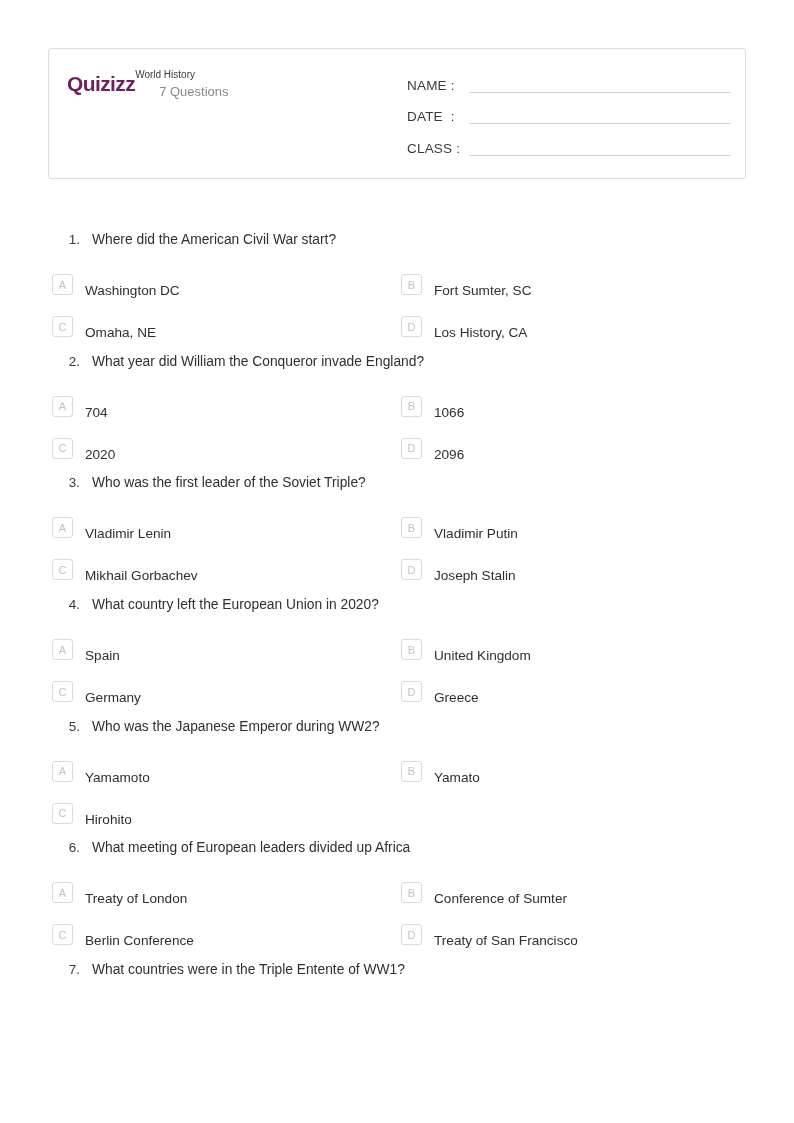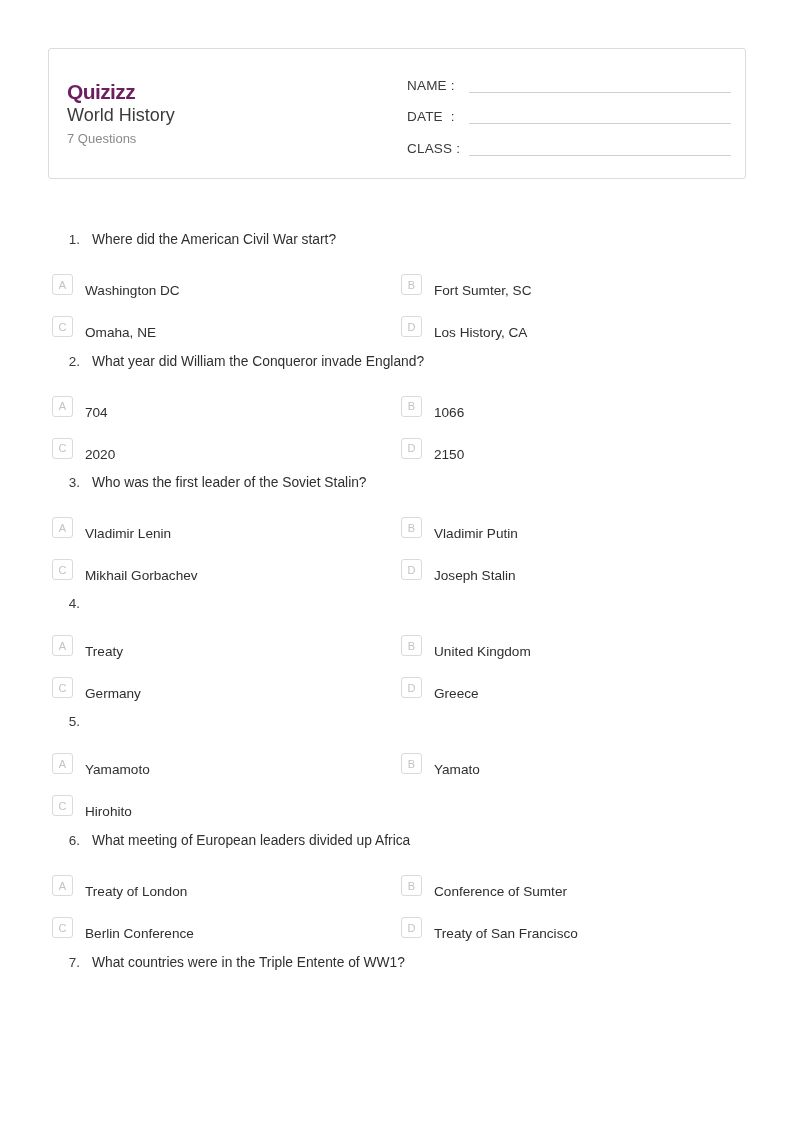--- a/index.html
+++ b/index.html
@@ -26,43 +26,44 @@
     border: 1px solid #dcdcdc;
     border-radius: 3px;
     height: 131px;
     display: flex;
     padding: 0;
   }
   .header-left {
     width: 358px;
     padding: 18px 0 16px 18px;
     display: flex;
-    flex-direction: column;
-    justify-content: center;
+    flex-direction: row;
+    justify-content: flex-start;
   }
   .logo {
     font-size: 21px;
     font-weight: bold;
     color: #6c1e5f;
     letter-spacing: -0.6px;
     line-height: 1;
     padding-top: 6px;
   }
   .title-block {
     padding-bottom: 6px;
   }
   .doc-title {
-    font-size: 18px;
+    font-size: 10px;
     color: #3b3b3b;
     line-height: 1.5;
   }
   .doc-sub {
     font-size: 13px;
     color: #8a8a8a;
     line-height: 1.5;
+    margin-left: 24px;
   }
   .header-right {
     flex: 1;
     padding: 22px 14px 18px 0;
     display: flex;
     flex-direction: column;
     justify-content: center;
     gap: 14.5px;
   }
   .field-row {
@@ -205,28 +206,28 @@
           <div class="option">
             <div class="opt-box">B</div>
             <div class="opt-text">1066</div>
           </div>
           <div class="option">
             <div class="opt-box">C</div>
             <div class="opt-text">2020</div>
           </div>
           <div class="option">
             <div class="opt-box">D</div>
-            <div class="opt-text">2150</div>
+            <div class="opt-text">2096</div>
           </div>
         </div>
       </div>
       <div class="question">
         <div class="q-head">
           <div class="q-num">3.</div>
-          <div class="q-text">Who was the first leader of the Soviet Stalin?</div>
+          <div class="q-text">Who was the first leader of the Soviet Triple?</div>
         </div>
         <div class="options">
           <div class="option">
             <div class="opt-box">A</div>
             <div class="opt-text">Vladimir Lenin</div>
           </div>
           <div class="option">
             <div class="opt-box">B</div>
             <div class="opt-text">Vladimir Putin</div>
           </div>
@@ -236,43 +237,45 @@
           </div>
           <div class="option">
             <div class="opt-box">D</div>
             <div class="opt-text">Joseph Stalin</div>
           </div>
         </div>
       </div>
       <div class="question">
         <div class="q-head">
           <div class="q-num">4.</div>
-        </div>
-        <div class="options">
-          <div class="option">
-            <div class="opt-box">A</div>
-            <div class="opt-text">Treaty</div>
+          <div class="q-text">What country left the European Union in 2020?</div>
+        </div>
+        <div class="options">
+          <div class="option">
+            <div class="opt-box">A</div>
+            <div class="opt-text">Spain</div>
           </div>
           <div class="option">
             <div class="opt-box">B</div>
             <div class="opt-text">United Kingdom</div>
           </div>
           <div class="option">
             <div class="opt-box">C</div>
             <div class="opt-text">Germany</div>
           </div>
           <div class="option">
             <div class="opt-box">D</div>
             <div class="opt-text">Greece</div>
           </div>
         </div>
       </div>
       <div class="question">
         <div class="q-head">
           <div class="q-num">5.</div>
+          <div class="q-text">Who was the Japanese Emperor during WW2?</div>
         </div>
         <div class="options">
           <div class="option">
             <div class="opt-box">A</div>
             <div class="opt-text">Yamamoto</div>
           </div>
           <div class="option">
             <div class="opt-box">B</div>
             <div class="opt-text">Yamato</div>
           </div>

